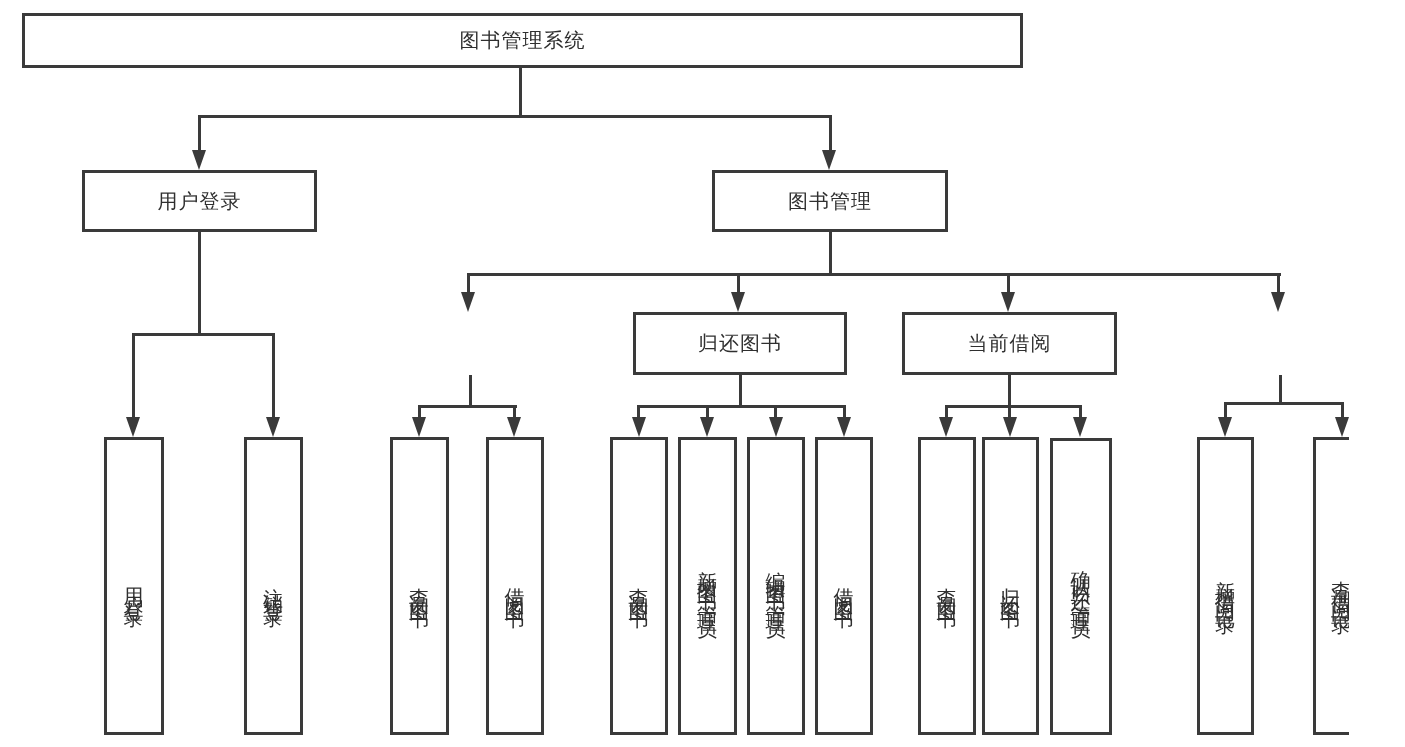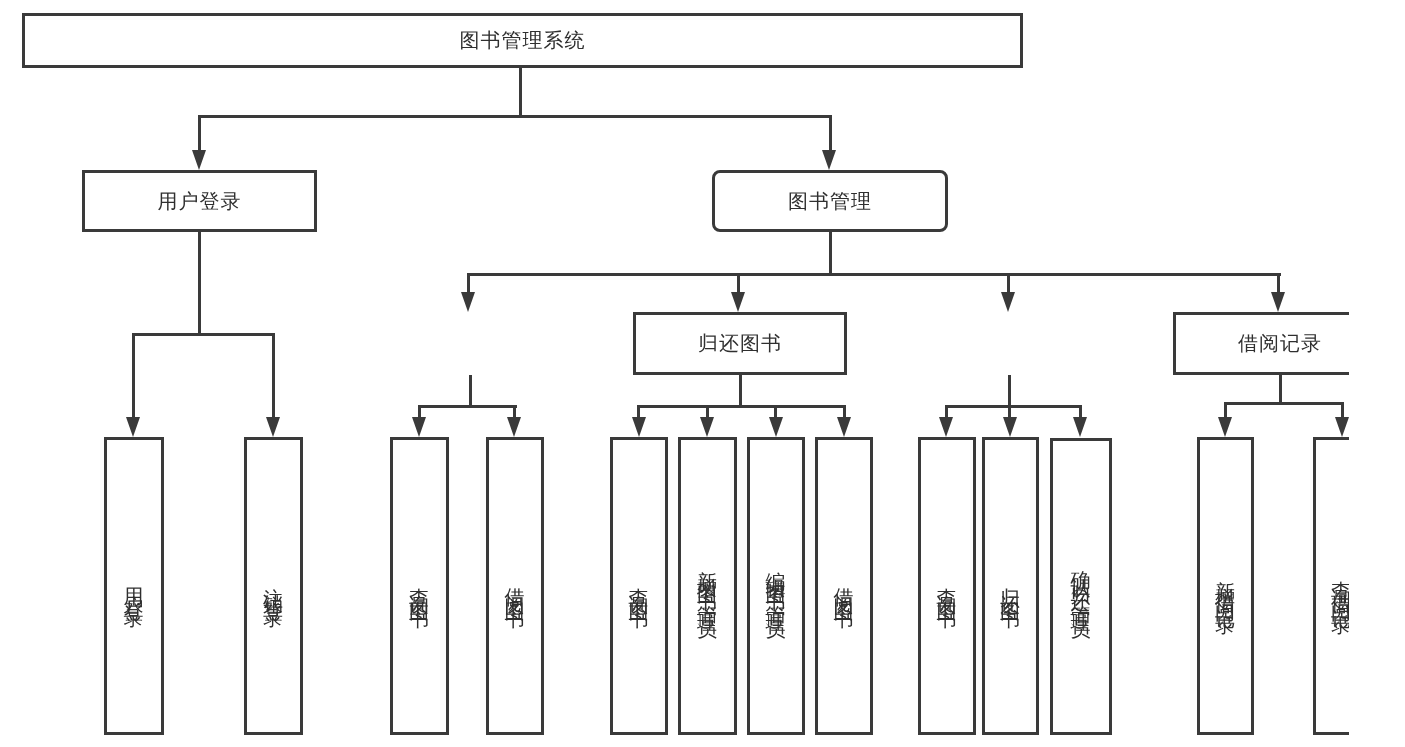--- a/index.html
+++ b/index.html
@@ -43,21 +43,21 @@
   <div class="line" style="left:519px;top:66px;width:3px;height:52px;"></div>
   <div class="line" style="left:198px;top:115px;width:634px;height:3px;"></div>
   <div class="line" style="left:198px;top:115px;width:3px;height:38px;"></div>
   <div class="arrow" style="left:192px;top:150px;"></div>
   <div class="line" style="left:829px;top:115px;width:3px;height:38px;"></div>
   <div class="arrow" style="left:822px;top:150px;"></div>
 
   <div class="box" style="left:82px;top:170px;width:235px;height:62px;">
     <span>用户登录</span>
   </div>
-  <div class="box" style="left:712px;top:170px;width:236px;height:62px;border-radius:8px;">
+  <div class="box" style="left:712px;top:170px;width:236px;height:62px;">
     <span>图书管理</span>
   </div>
 
   <div class="line" style="left:198px;top:232px;width:3px;height:103px;"></div>
   <div class="line" style="left:132px;top:333px;width:143px;height:3px;"></div>
   <div class="line" style="left:132px;top:333px;width:3px;height:88px;"></div>
   <div class="arrow" style="left:126px;top:417px;"></div>
   <div class="line" style="left:272px;top:333px;width:3px;height:88px;"></div>
   <div class="arrow" style="left:266px;top:417px;"></div>
 
@@ -68,22 +68,22 @@
   <div class="line" style="left:737px;top:273px;width:3px;height:22px;"></div>
   <div class="arrow" style="left:731px;top:292px;"></div>
   <div class="line" style="left:1007px;top:273px;width:3px;height:22px;"></div>
   <div class="arrow" style="left:1001px;top:292px;"></div>
   <div class="line" style="left:1277px;top:273px;width:3px;height:22px;"></div>
   <div class="arrow" style="left:1271px;top:292px;"></div>
 
   <div class="box" style="left:633px;top:312px;width:214px;height:63px;">
     <span>归还图书</span>
   </div>
-  <div class="box" style="left:1173px;top:312px;width:214px;height:63px;">
-    <span>借阅记录</span>
+  <div class="box" style="left:902px;top:312px;width:215px;height:63px;">
+    <span>当前借阅</span>
   </div>
 
   <div class="line" style="left:469px;top:375px;width:3px;height:33px;"></div>
   <div class="line" style="left:418px;top:405px;width:99px;height:3px;"></div>
   <div class="line" style="left:418px;top:405px;width:3px;height:14px;"></div>
   <div class="arrow" style="left:412px;top:417px;"></div>
   <div class="line" style="left:513px;top:405px;width:3px;height:14px;"></div>
   <div class="arrow" style="left:507px;top:417px;"></div>
 
   <div class="line" style="left:739px;top:375px;width:3px;height:33px;"></div>

